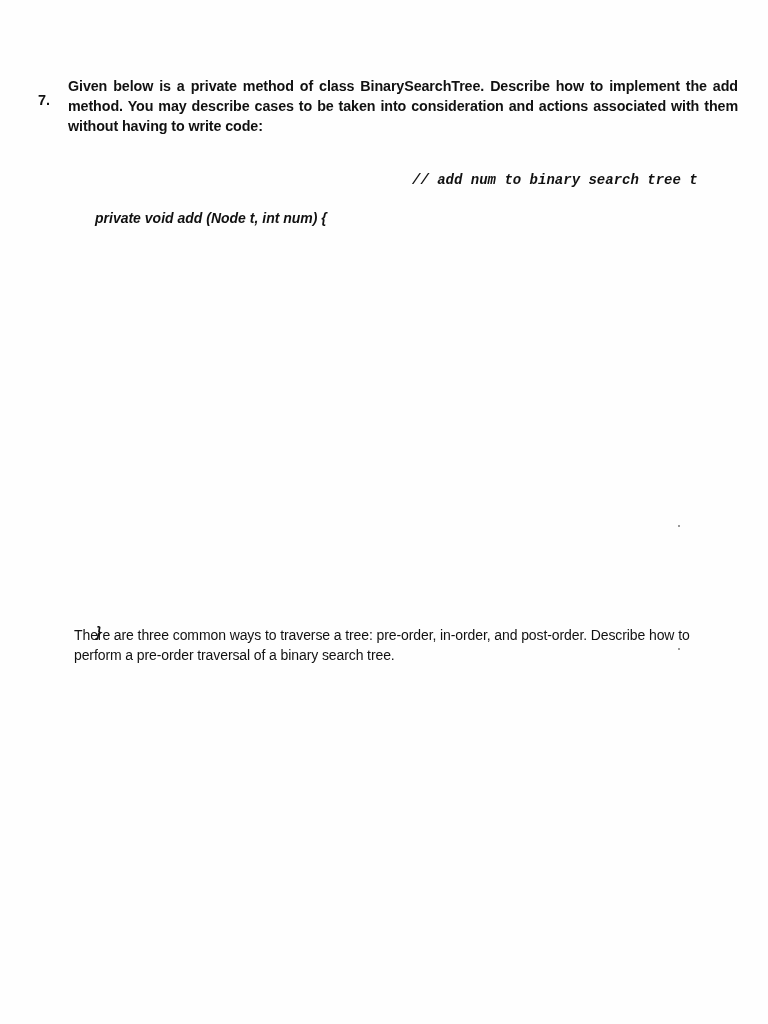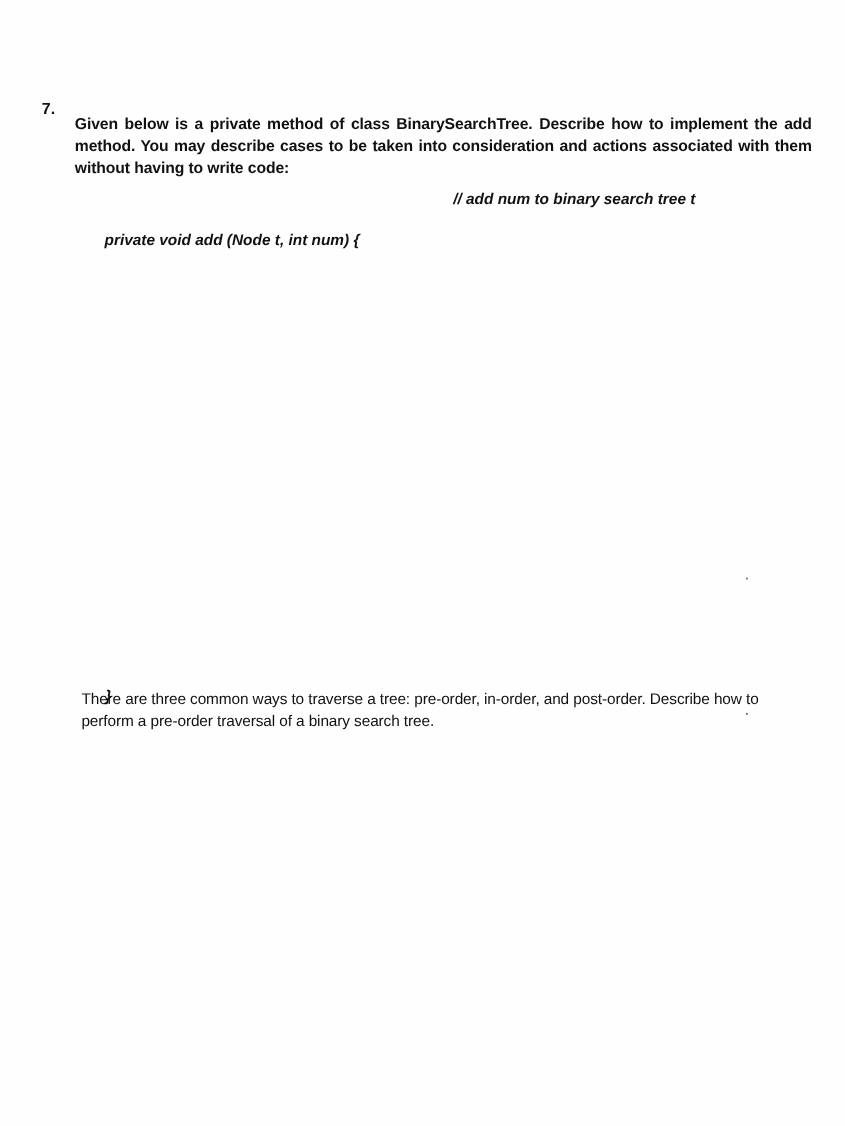--- a/index.html
+++ b/index.html
@@ -24,21 +24,21 @@
     .q-number {
       position: absolute;
       left: 38px;
       top: 92px;
       font-size: 14.5px;
       font-weight: bold;
     }
     .q-text {
       position: absolute;
       left: 68px;
-      top: 103px;
+      top: 76px;
       width: 670px;
       font-size: 14.3px;
       line-height: 20px;
       text-align: justify;
       text-align-last: left;
       letter-spacing: -0.1px;
       font-weight: 600;
     }
     .code-signature {
       position: absolute;
@@ -49,20 +49,21 @@
       font-weight: 600;
       margin-top: 38px;
     }
     .code-comment {
       position: absolute;
       left: 412px;
       top: 172px;
       font-size: 14px;
       font-style: italic;
       font-weight: 600;
+      font-family: Liberation Mono, monospace;
     }
     .answer-area {
       position: absolute;
       left: 68px;
       top: 200px;
       width: 670px;
       height: 415px;
     }
     .closing-brace {
       position: absolute;

